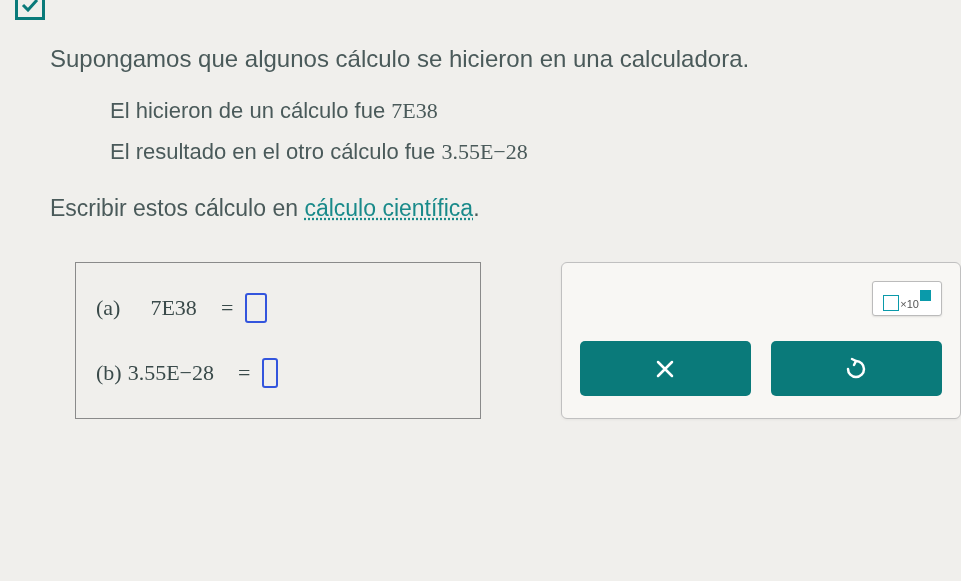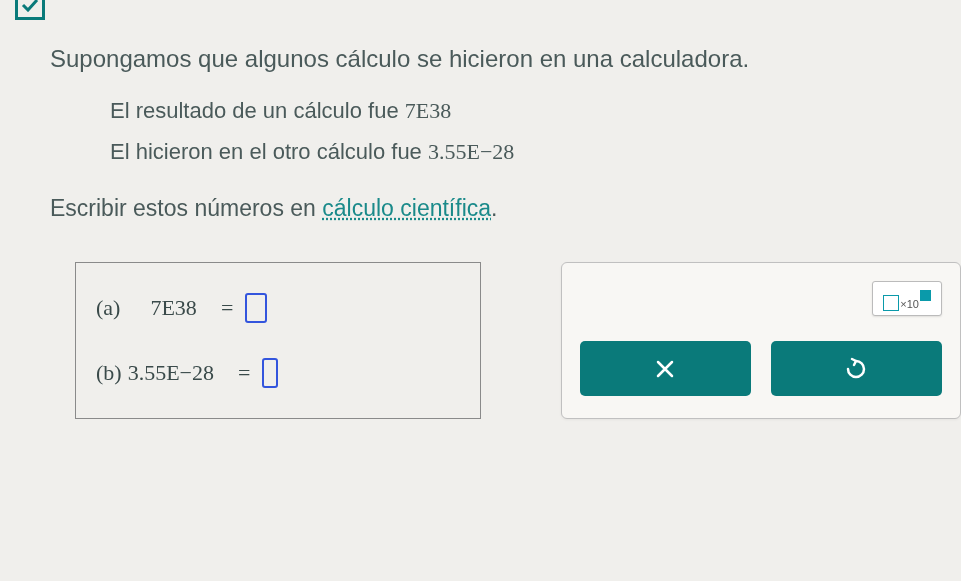--- a/index.html
+++ b/index.html
@@ -174,28 +174,28 @@
 
 <div class="check-mark">
   <svg width="18" height="14" viewBox="0 0 18 14">
     <path d="M2 7 L7 12 L16 2" stroke="#0a7a7a" stroke-width="3" fill="none"></path>
   </svg>
 </div>
 
 <div class="prompt-text">Supongamos que algunos cálculo se hicieron en una calculadora.</div>
 
 <div class="sub-text">
-  <span>El resultado de un cálculo fue </span><span class="mono">7E38</span>
+  <span>El hicieron de un cálculo fue </span><span class="mono">7E38</span>
 </div>
 <div class="sub-text2">
-  <span>El hicieron en el otro cálculo fue </span><span class="mono">3.55E−28</span>
+  <span>El resultado en el otro cálculo fue </span><span class="mono">3.55E−28</span>
 </div>
 
 <div class="instruction">
-  <span>Escribir estos números en </span><a href="#" class="link-text">cálculo científica</a><span>.</span>
+  <span>Escribir estos cálculo en </span><a href="#" class="link-text">cálculo científica</a><span>.</span>
 </div>
 
 <div class="bottom-row">
   <div class="answer-box">
     <div class="answer-row">
       <span class="answer-label">(a)</span>
       <span class="answer-expr">7E38</span>
       <span class="eq-sign">=</span>
       <span class="input-slot"></span>
     </div>

